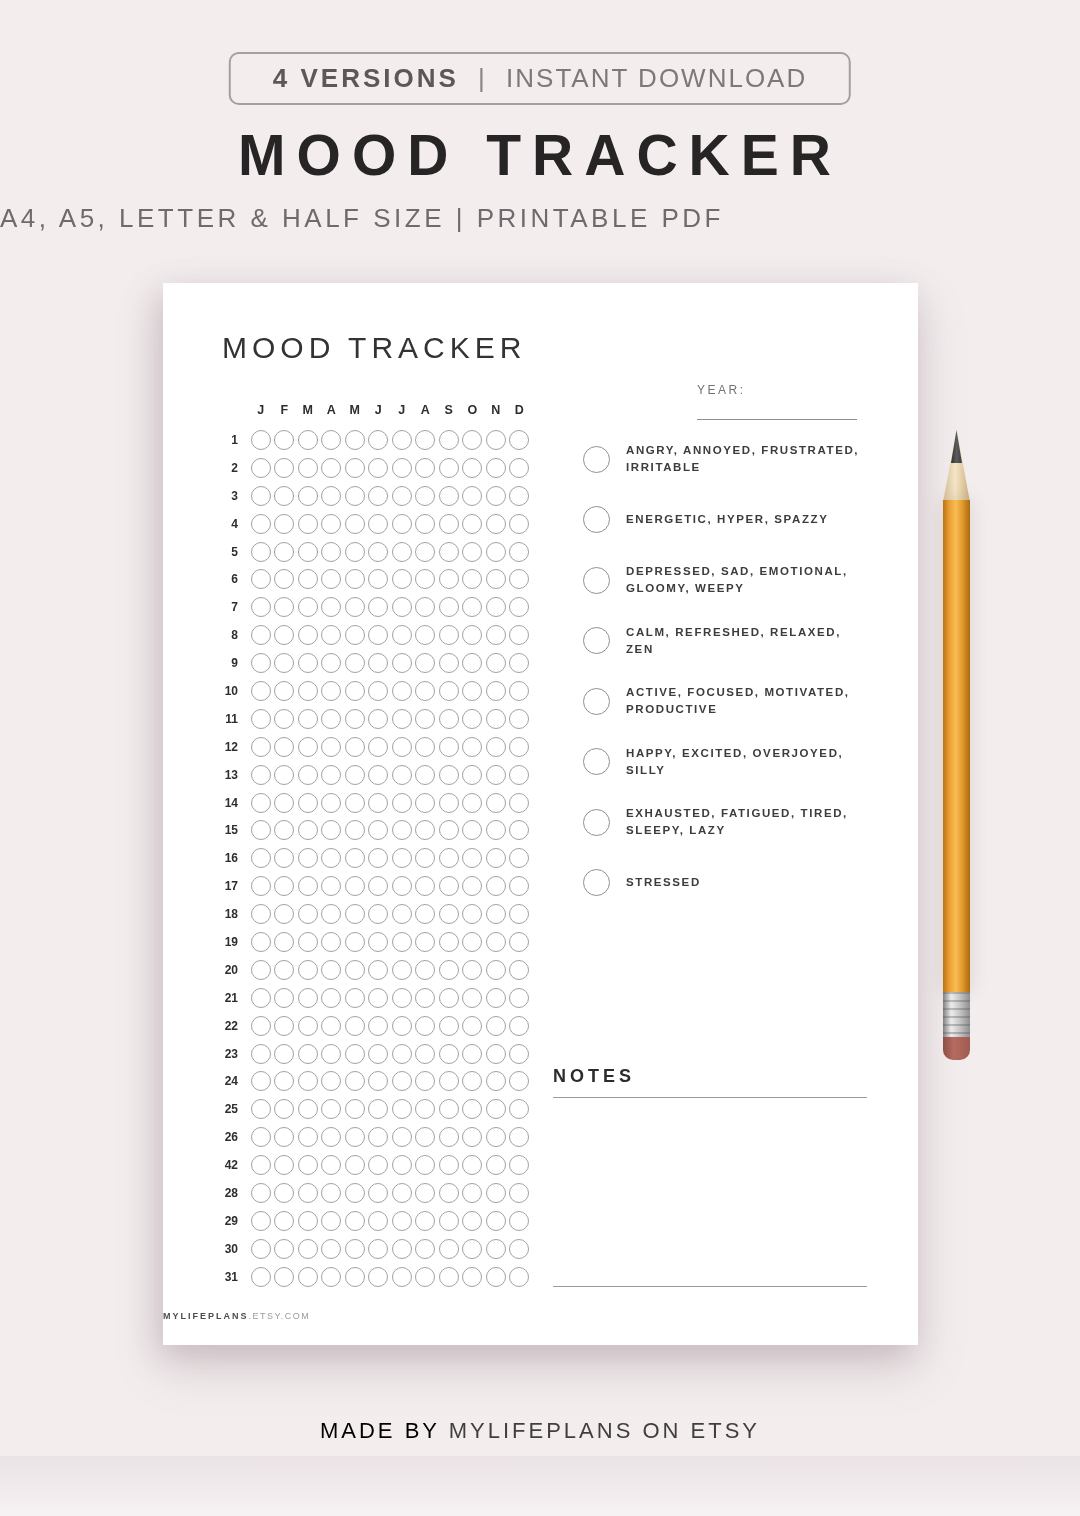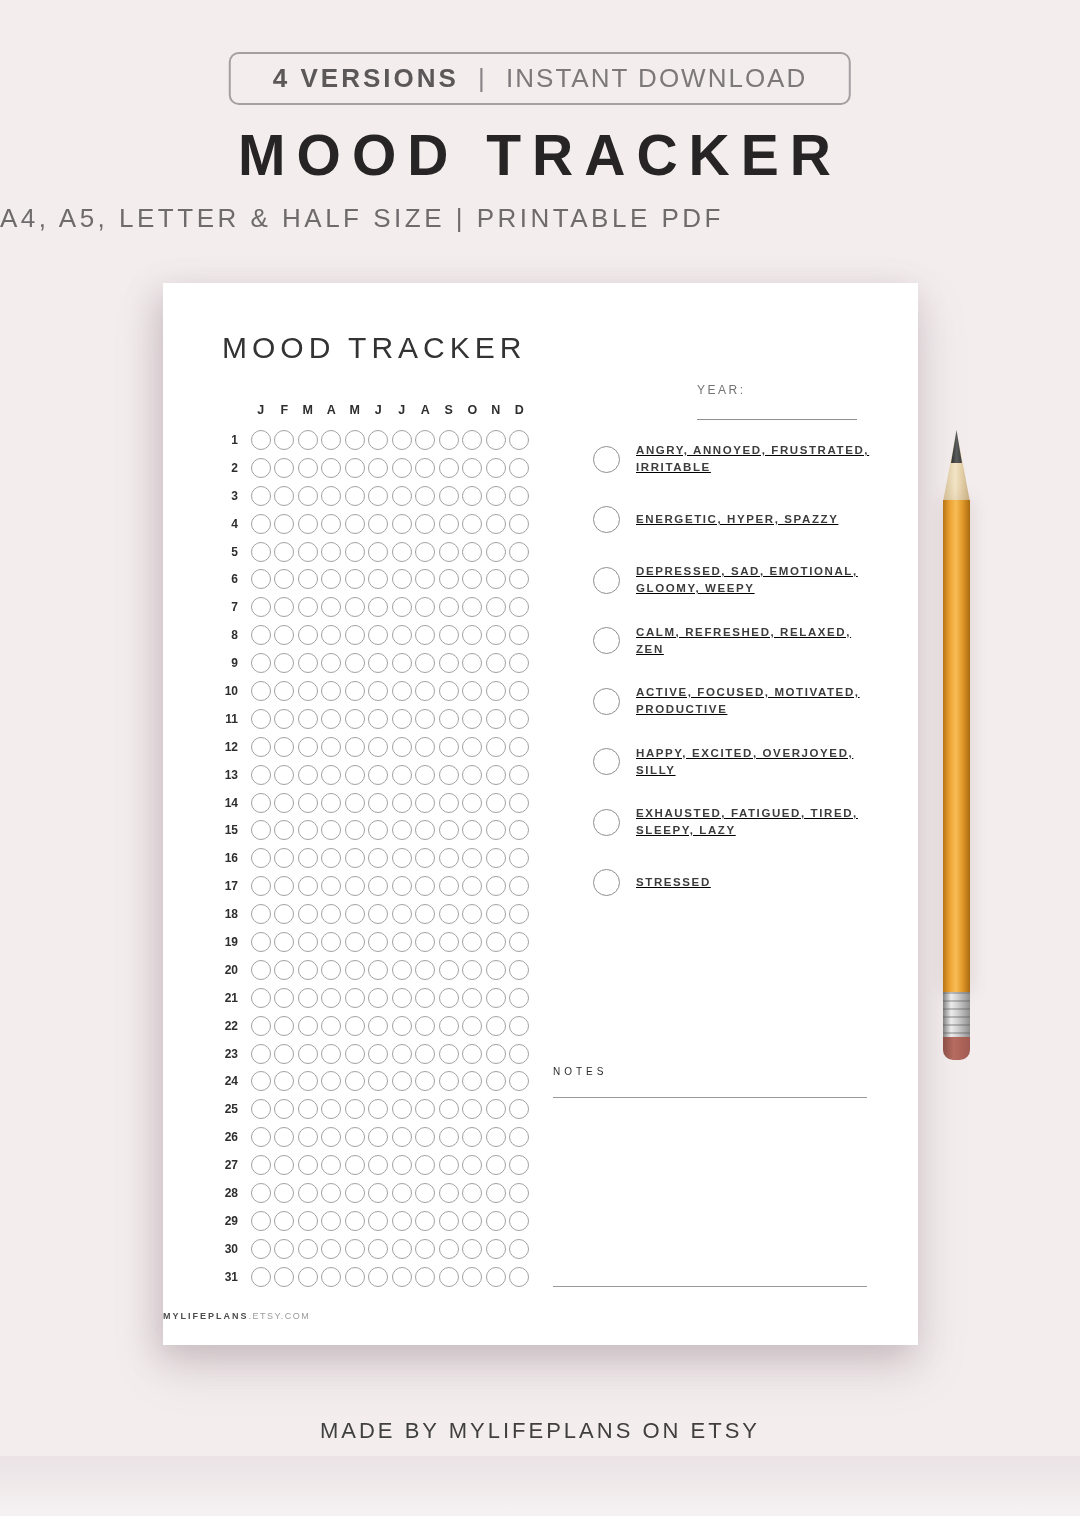--- a/index.html
+++ b/index.html
@@ -56,34 +56,34 @@
   .grid-row { display:grid; grid-template-columns:36px repeat(12, 23.5px); align-items:center; height:27.9px; }
   .grid-row.header { height:24px; margin-bottom:4px; }
   .m-letter { text-align:center; font-size:12.5px; font-weight:bold; color:#2e2e2e; letter-spacing:0; }
   .day-num { text-align:right; padding-right:11px; font-size:12px; font-weight:bold; color:#2e2e2e; }
   .g-circle {
     width:20px; height:20px; border:1.4px solid #a2a2a2; border-radius:50%;
     justify-self:center; background:#fff;
   }
 
   
-  .legend { position:absolute; left:430px; top:146px; width:330px;text-decoration:underline; }
+  .legend { position:absolute; left:420px; top:146px; width:330px; }
   .legend-item { display:flex; align-items:center; height:60.5px; }
   .l-circle {
     flex:0 0 27px; width:27px; height:27px;
     border:1.3px solid #8f8f8f; border-radius:50%; background:#fff;
     margin-right:16px;
   }
   .l-text { font-size:11.5px; font-weight:bold; letter-spacing:1.6px; line-height:17px; color:#3c3c3c; }
   .l-text span { display:block; }
 
   
   .notes-heading {
     position:absolute; left:390px; top:783px;
-    font-size:10px; font-weight:normal; letter-spacing:4px; color:#2c2c2c;
+    font-size:18px; font-weight:bold; letter-spacing:4px; color:#2c2c2c;
   }
   .notes-line { position:absolute; left:390px; width:314px; border-top:1px solid #9a9a9a; }
   .notes-line.line-1 { top:814px; }
   .notes-line.line-2 { top:1003px; }
 
   .paper-footer {
     position:absolute; left:0; top:1028px; width:100%;
     text-align:left; font-size:9px; letter-spacing:1.5px; color:#9a9a9a;
   }
   .paper-footer .pf-strong { color:#4c4c4c; font-weight:bold; letter-spacing:2px; }
@@ -116,21 +116,21 @@
     background:linear-gradient(90deg,#8c4f48,#b66c60 40%,#a05a51);
     border-radius:0 0 10px 10px;
   }
 
   
   .made-by {
     position:absolute; top:1418px; left:0; width:100%;
     text-align:center; font-size:22px; letter-spacing:3px;
     color:#413e3f; white-space:nowrap;
   }
-  .made-by .mb-light { color:#404040;text-align:right; }
+  .made-by .mb-light { color:#000000;text-align:right; }
   .table-sheen {
     position:absolute; left:0; bottom:0; width:100%; height:60px;
     background:linear-gradient(180deg, rgba(205,190,196,0.22), rgba(255,255,255,0.25));
     pointer-events:none;
   }
 </style>
 </head>
 <body>
 
 <div class="badge">
@@ -551,21 +551,21 @@
         <div class="g-circle"></div>
         <div class="g-circle"></div>
         <div class="g-circle"></div>
         <div class="g-circle"></div>
         <div class="g-circle"></div>
         <div class="g-circle"></div>
         <div class="g-circle"></div>
         <div class="g-circle"></div>
       </div>
       <div class="grid-row">
-        <div class="day-num">27</div>
+        <div class="day-num">42</div>
         <div class="g-circle"></div>
         <div class="g-circle"></div>
         <div class="g-circle"></div>
         <div class="g-circle"></div>
         <div class="g-circle"></div>
         <div class="g-circle"></div>
         <div class="g-circle"></div>
         <div class="g-circle"></div>
         <div class="g-circle"></div>
         <div class="g-circle"></div>

